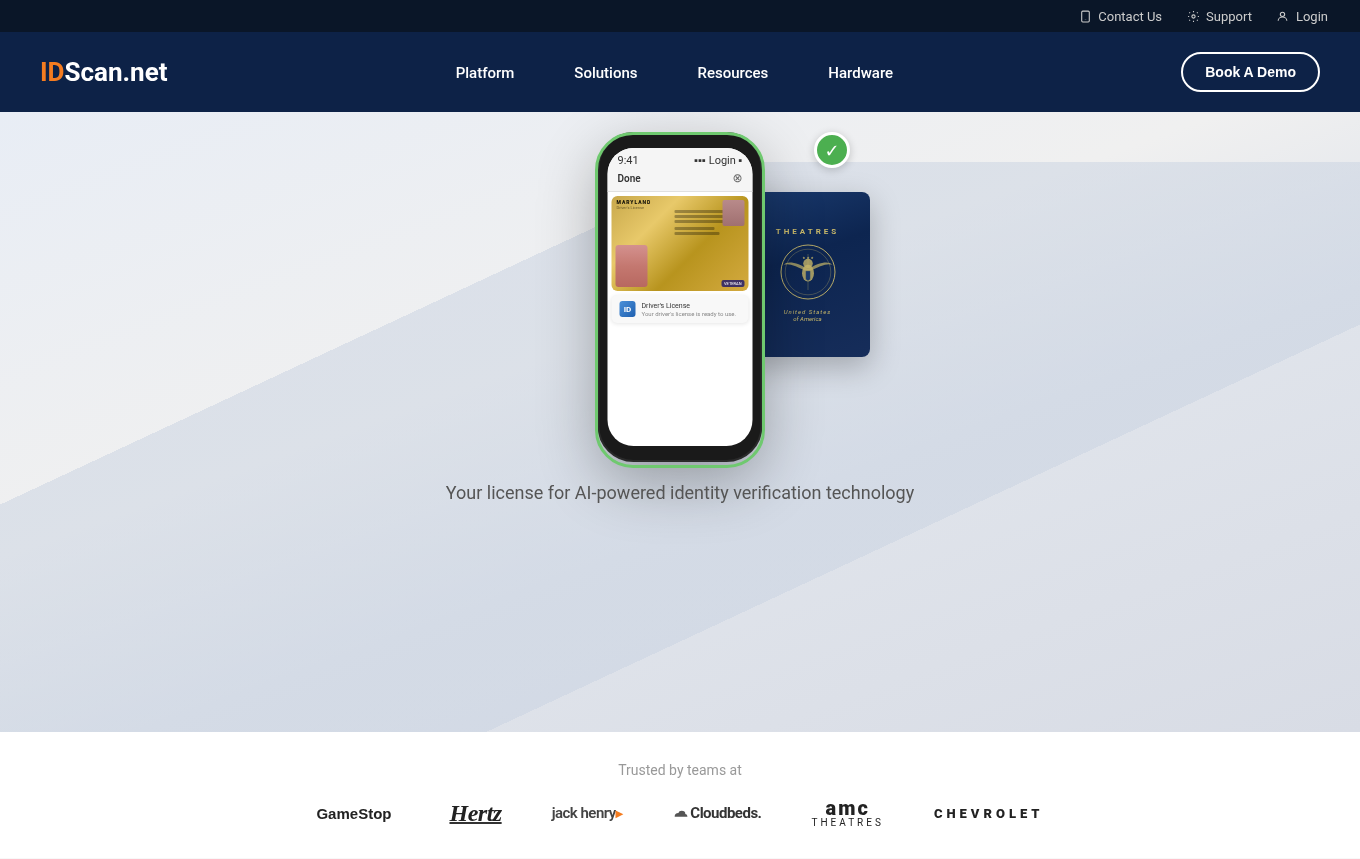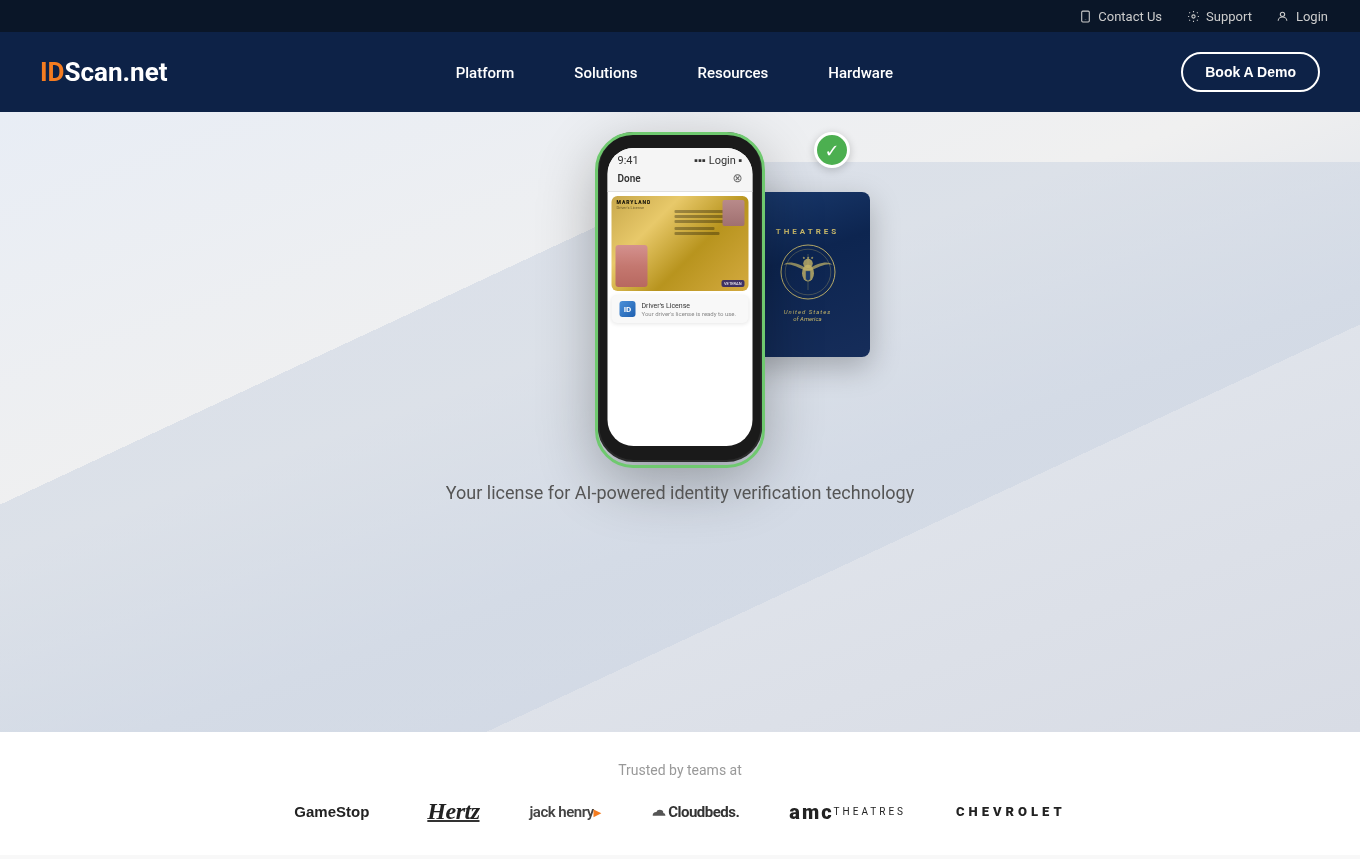--- a/index.html
+++ b/index.html
@@ -353,21 +353,21 @@
     .brand-logo {
       font-weight: 800;
       font-size: 18px;
       color: #333;
       letter-spacing: -0.5px;
     }
     .brand-logo.gamestop { font-size: 16px; letter-spacing: 0; }
     .brand-logo.hertz { font-style: italic; font-size: 22px; text-decoration: underline; text-decoration-thickness: 2px; margin-left: 8px; }
     .brand-logo.jack-henry { font-size: 15px; color: #555; }
     .brand-logo.cloudbeds { font-size: 15px; }
-    .brand-logo.amc { display: flex; flex-direction: row; align-items: center; line-height: 1; }
+    .brand-logo.amc { display: flex; flex-direction: column; align-items: center; line-height: 1; }
     .brand-logo.amc .amc-main { font-size: 18px; letter-spacing: 2px; }
     .brand-logo.amc .amc-sub { font-size: 8px; letter-spacing: 3px; }
     .brand-logo.chevrolet { font-size: 13px; letter-spacing: 4px; font-weight: 900; }
   </style>
 </head>
 <body>
 
 <div class="top-bar">
   <div class="top-bar-item">
     <span class="top-bar-icon">

